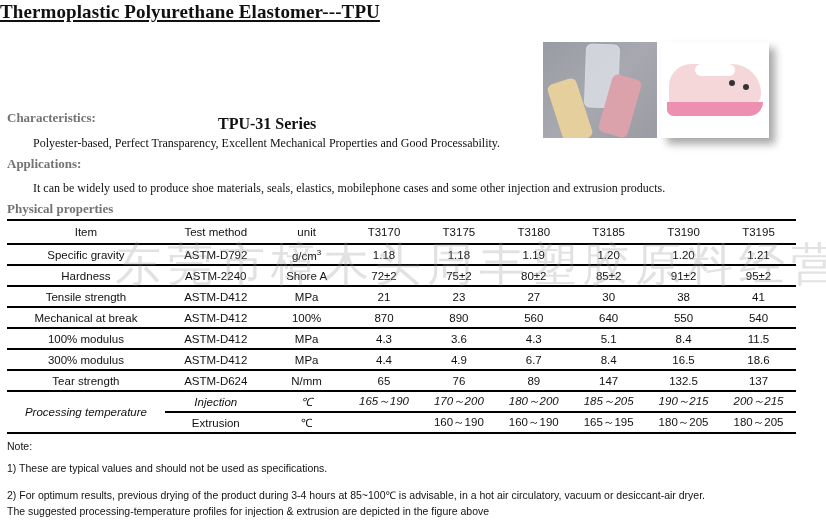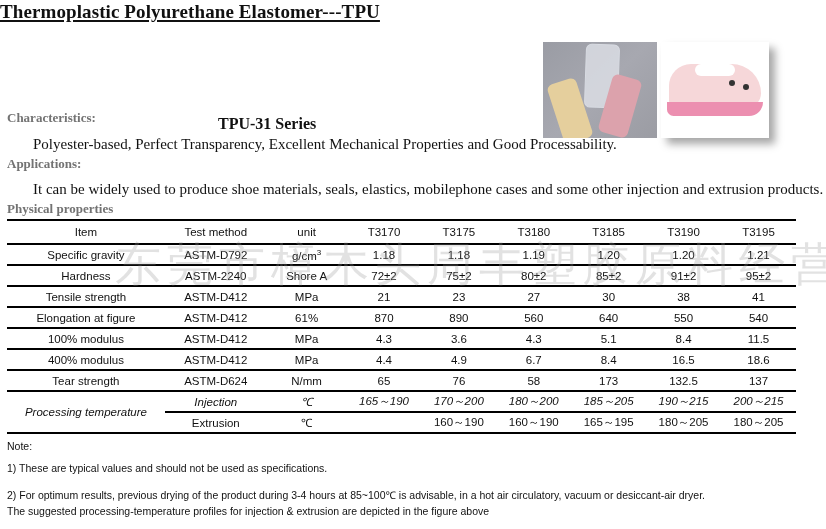--- a/index.html
+++ b/index.html
@@ -12,21 +12,21 @@
   .case { position: absolute; border-radius: 6px; }
   .case.clear { left: 42px; top: 2px; width: 32px; height: 62px; background: rgba(225,228,235,0.75); border: 1px solid #d8dbe2; transform: rotate(2deg); }
   .case.gold { left: 12px; top: 38px; width: 30px; height: 62px; background: #e5cf9d; transform: rotate(-18deg); }
   .case.pink { left: 62px; top: 34px; width: 30px; height: 60px; background: #dca2ac; transform: rotate(16deg); }
   .photo-shoe { position: absolute; left: 118px; top: 0; width: 108px; height: 96px; background: #ffffff; box-shadow: 6px 6px 8px rgba(0,0,0,0.35); overflow: hidden; }
   .shoe-top { position: absolute; left: 8px; top: 22px; width: 92px; height: 44px; background: #f6d7d9; border-radius: 30px 40px 20px 10px; }
   .shoe-sole { position: absolute; left: 6px; top: 60px; width: 96px; height: 14px; background: #ec8fb0; border-radius: 0 0 30px 14px; }
   .shoe-hole { position: absolute; left: 34px; top: 22px; width: 40px; height: 12px; background: #fff; border-radius: 10px; }
   .shoe-rivet { position: absolute; width: 6px; height: 6px; border-radius: 50%; background: #333; }
   .h-blue { color: #737373; font-weight: bold; font-size: 13px; left: 7px; }
-  .body-txt { font-size: 15px; left: 33px; }
+  .body-txt { font-size: 12px; left: 33px; }
   .notes { font-family: "Liberation Sans", sans-serif; font-size: 10.5px; left: 7px; }
   table.props { position: absolute; left: 7px; top: 219px; width: 789px; border-collapse: collapse; font-family: "Liberation Sans", sans-serif; font-size: 11.5px; }
   table.props td { text-align: center; padding: 0; white-space: nowrap; }
   table.props tr.hdr td { height: 22px; border-top: 2px solid #000; border-bottom: 2px solid #000; }
   table.props tr.row td { height: 19px; border-bottom: 2px solid #000; }
   table.props tr.row.small td { height: 19px; }
   table.props tr.proc1 td.sub { border-bottom: 2px solid #000; }
   table.props tr.proc1 td { height: 19px; font-style: italic; }
   table.props tr.proc2 td { height: 19px; border-bottom: 2px solid #000; }
   table.props td.proc-label { border-bottom: 2px solid #000; text-align: center; }
@@ -102,60 +102,60 @@
     <td>ASTM-D412</td>
     <td>MPa</td>
     <td>21</td>
     <td>23</td>
     <td>27</td>
     <td>30</td>
     <td>38</td>
     <td>41</td>
   </tr>
   <tr class="row">
-    <td>Elongation at figure</td>
+    <td>Mechanical at break</td>
     <td>ASTM-D412</td>
-    <td>61%</td>
+    <td>100%</td>
     <td>870</td>
     <td>890</td>
     <td>560</td>
     <td>640</td>
     <td>550</td>
     <td>540</td>
   </tr>
   <tr class="row">
     <td>100% modulus</td>
     <td>ASTM-D412</td>
     <td>MPa</td>
     <td>4.3</td>
     <td>3.6</td>
     <td>4.3</td>
     <td>5.1</td>
     <td>8.4</td>
     <td>11.5</td>
   </tr>
   <tr class="row">
-    <td>400% modulus</td>
+    <td>300% modulus</td>
     <td>ASTM-D412</td>
     <td>MPa</td>
     <td>4.4</td>
     <td>4.9</td>
     <td>6.7</td>
     <td>8.4</td>
     <td>16.5</td>
     <td>18.6</td>
   </tr>
   <tr class="row">
     <td>Tear strength</td>
     <td>ASTM-D624</td>
     <td>N/mm</td>
     <td>65</td>
     <td>76</td>
-    <td>58</td>
-    <td>173</td>
+    <td>89</td>
+    <td>147</td>
     <td>132.5</td>
     <td>137</td>
   </tr>
   <tr class="proc1">
     <td rowspan="2" class="proc-label">Processing temperature</td>
     <td class="sub">Injection</td>
     <td class="sub">℃</td>
     <td class="sub">165～190</td>
     <td class="sub">170～200</td>
     <td class="sub">180～200</td>

